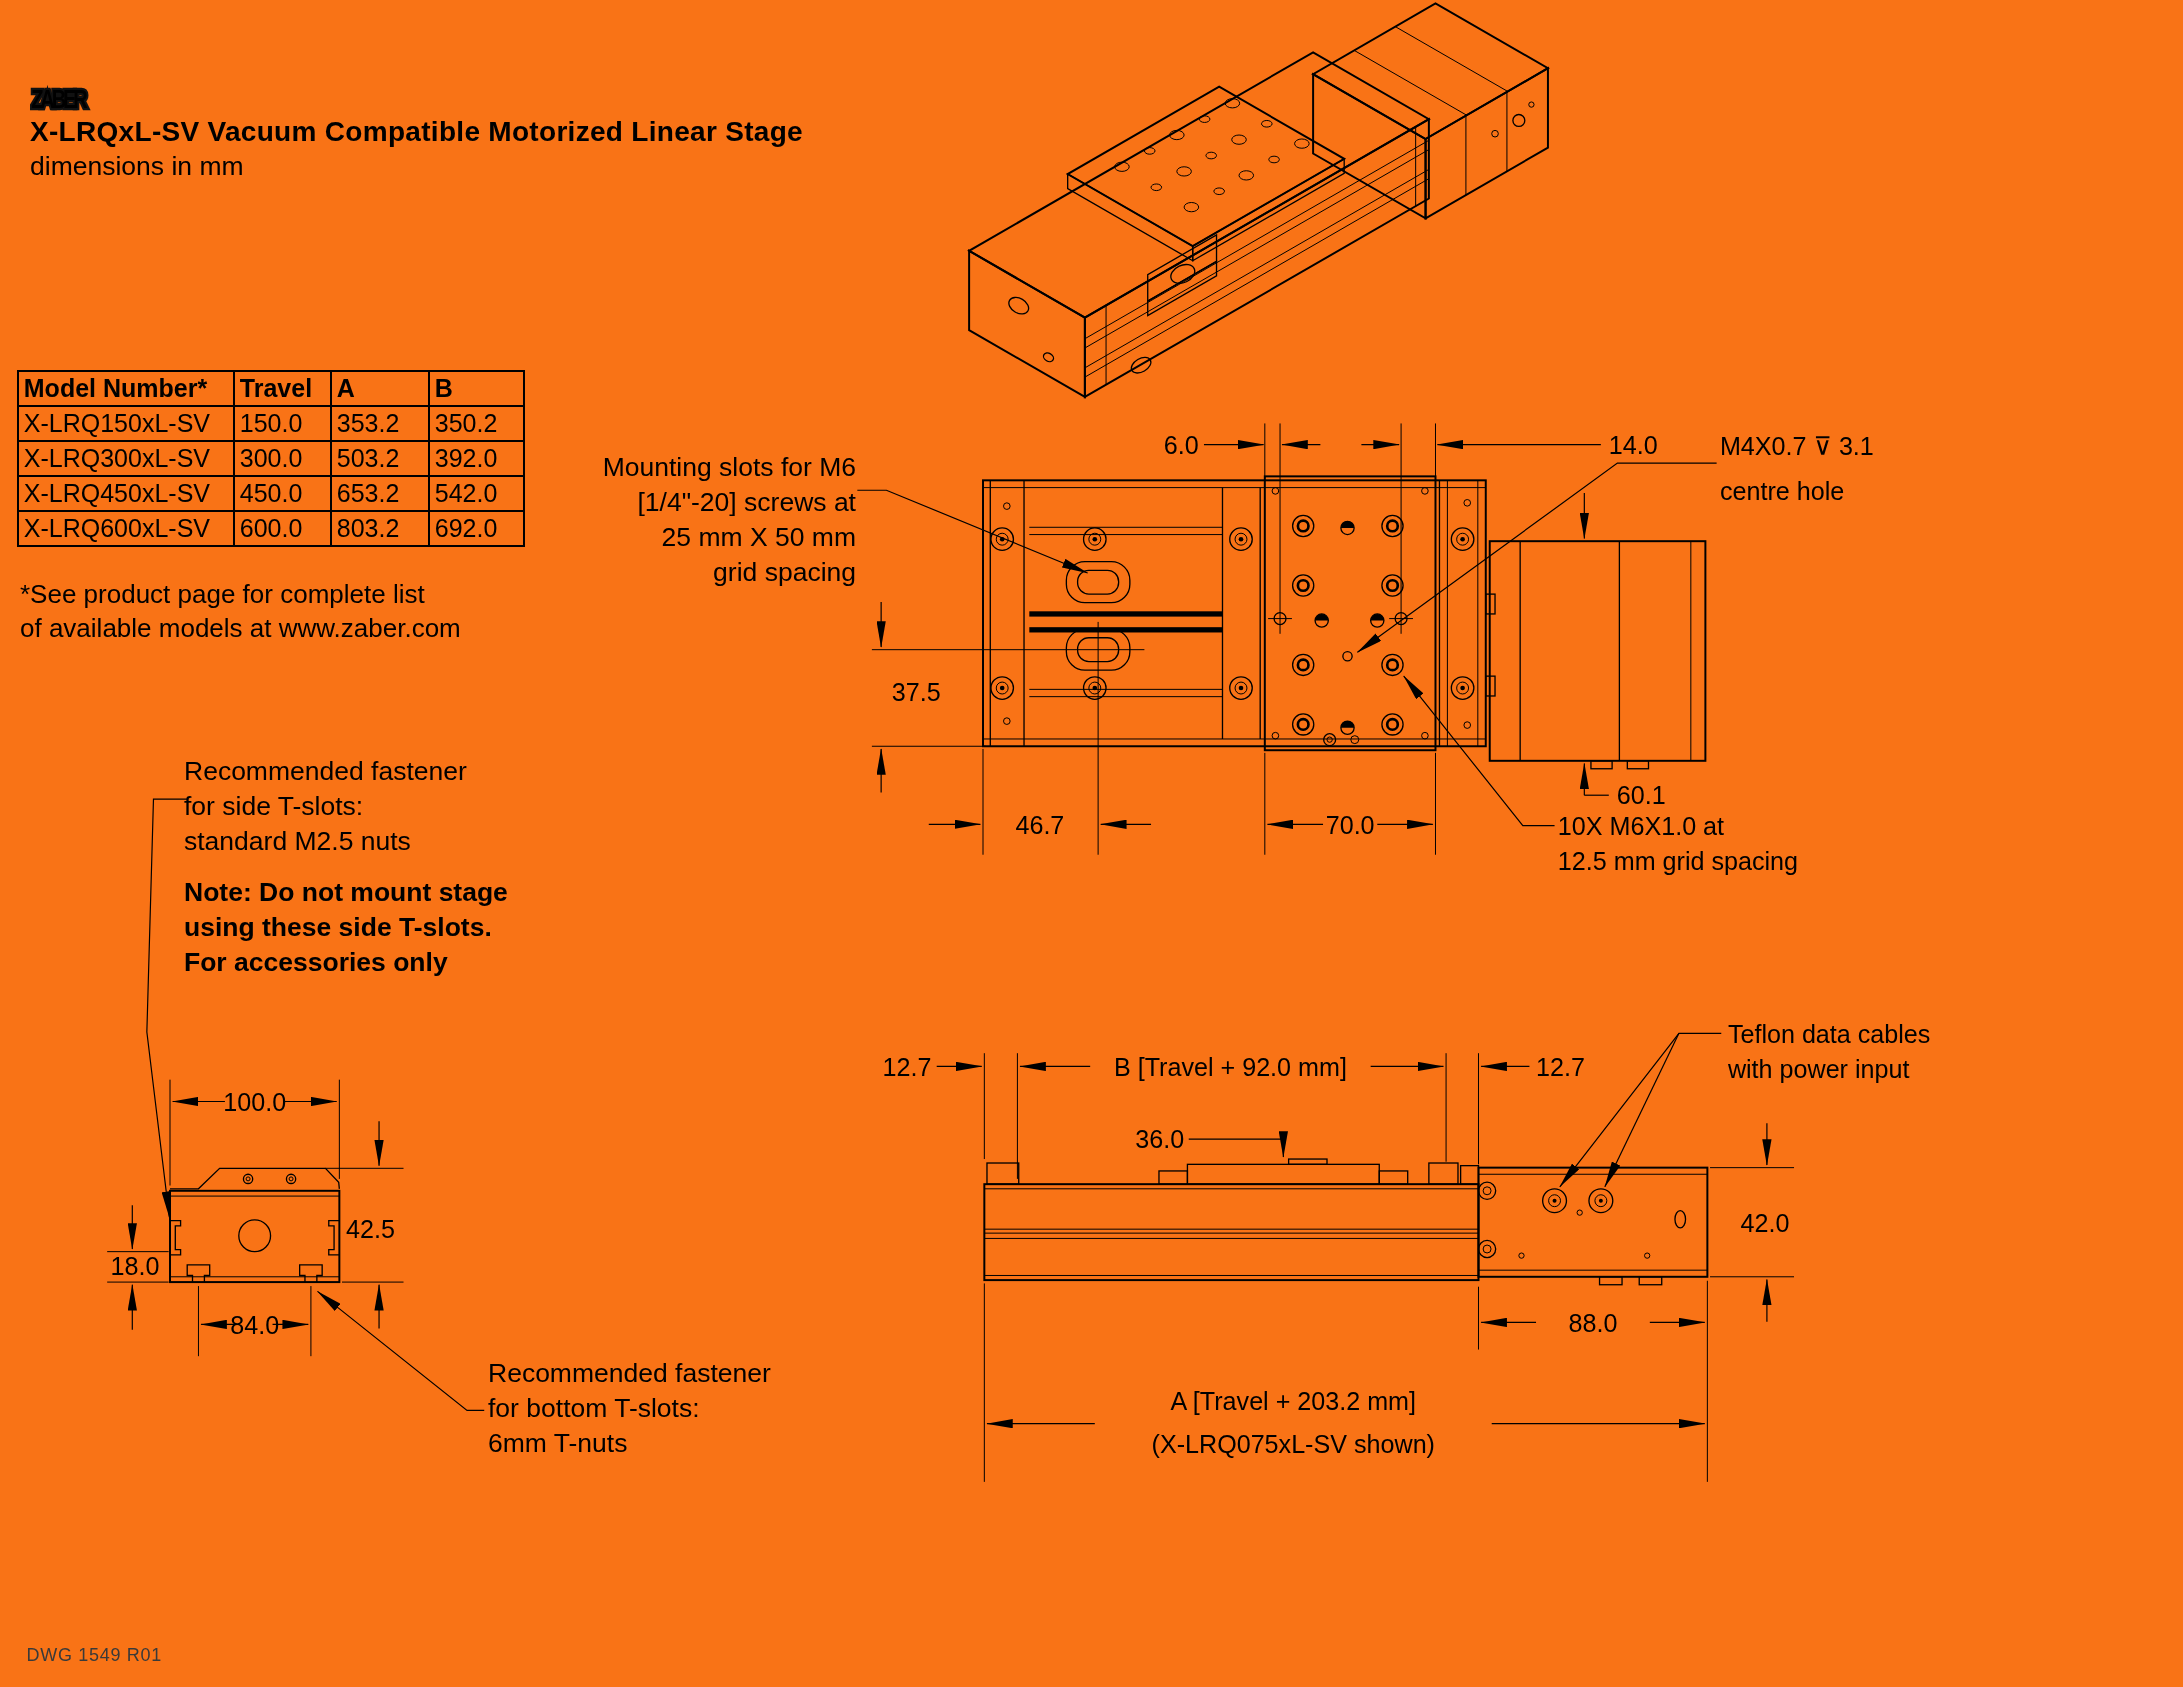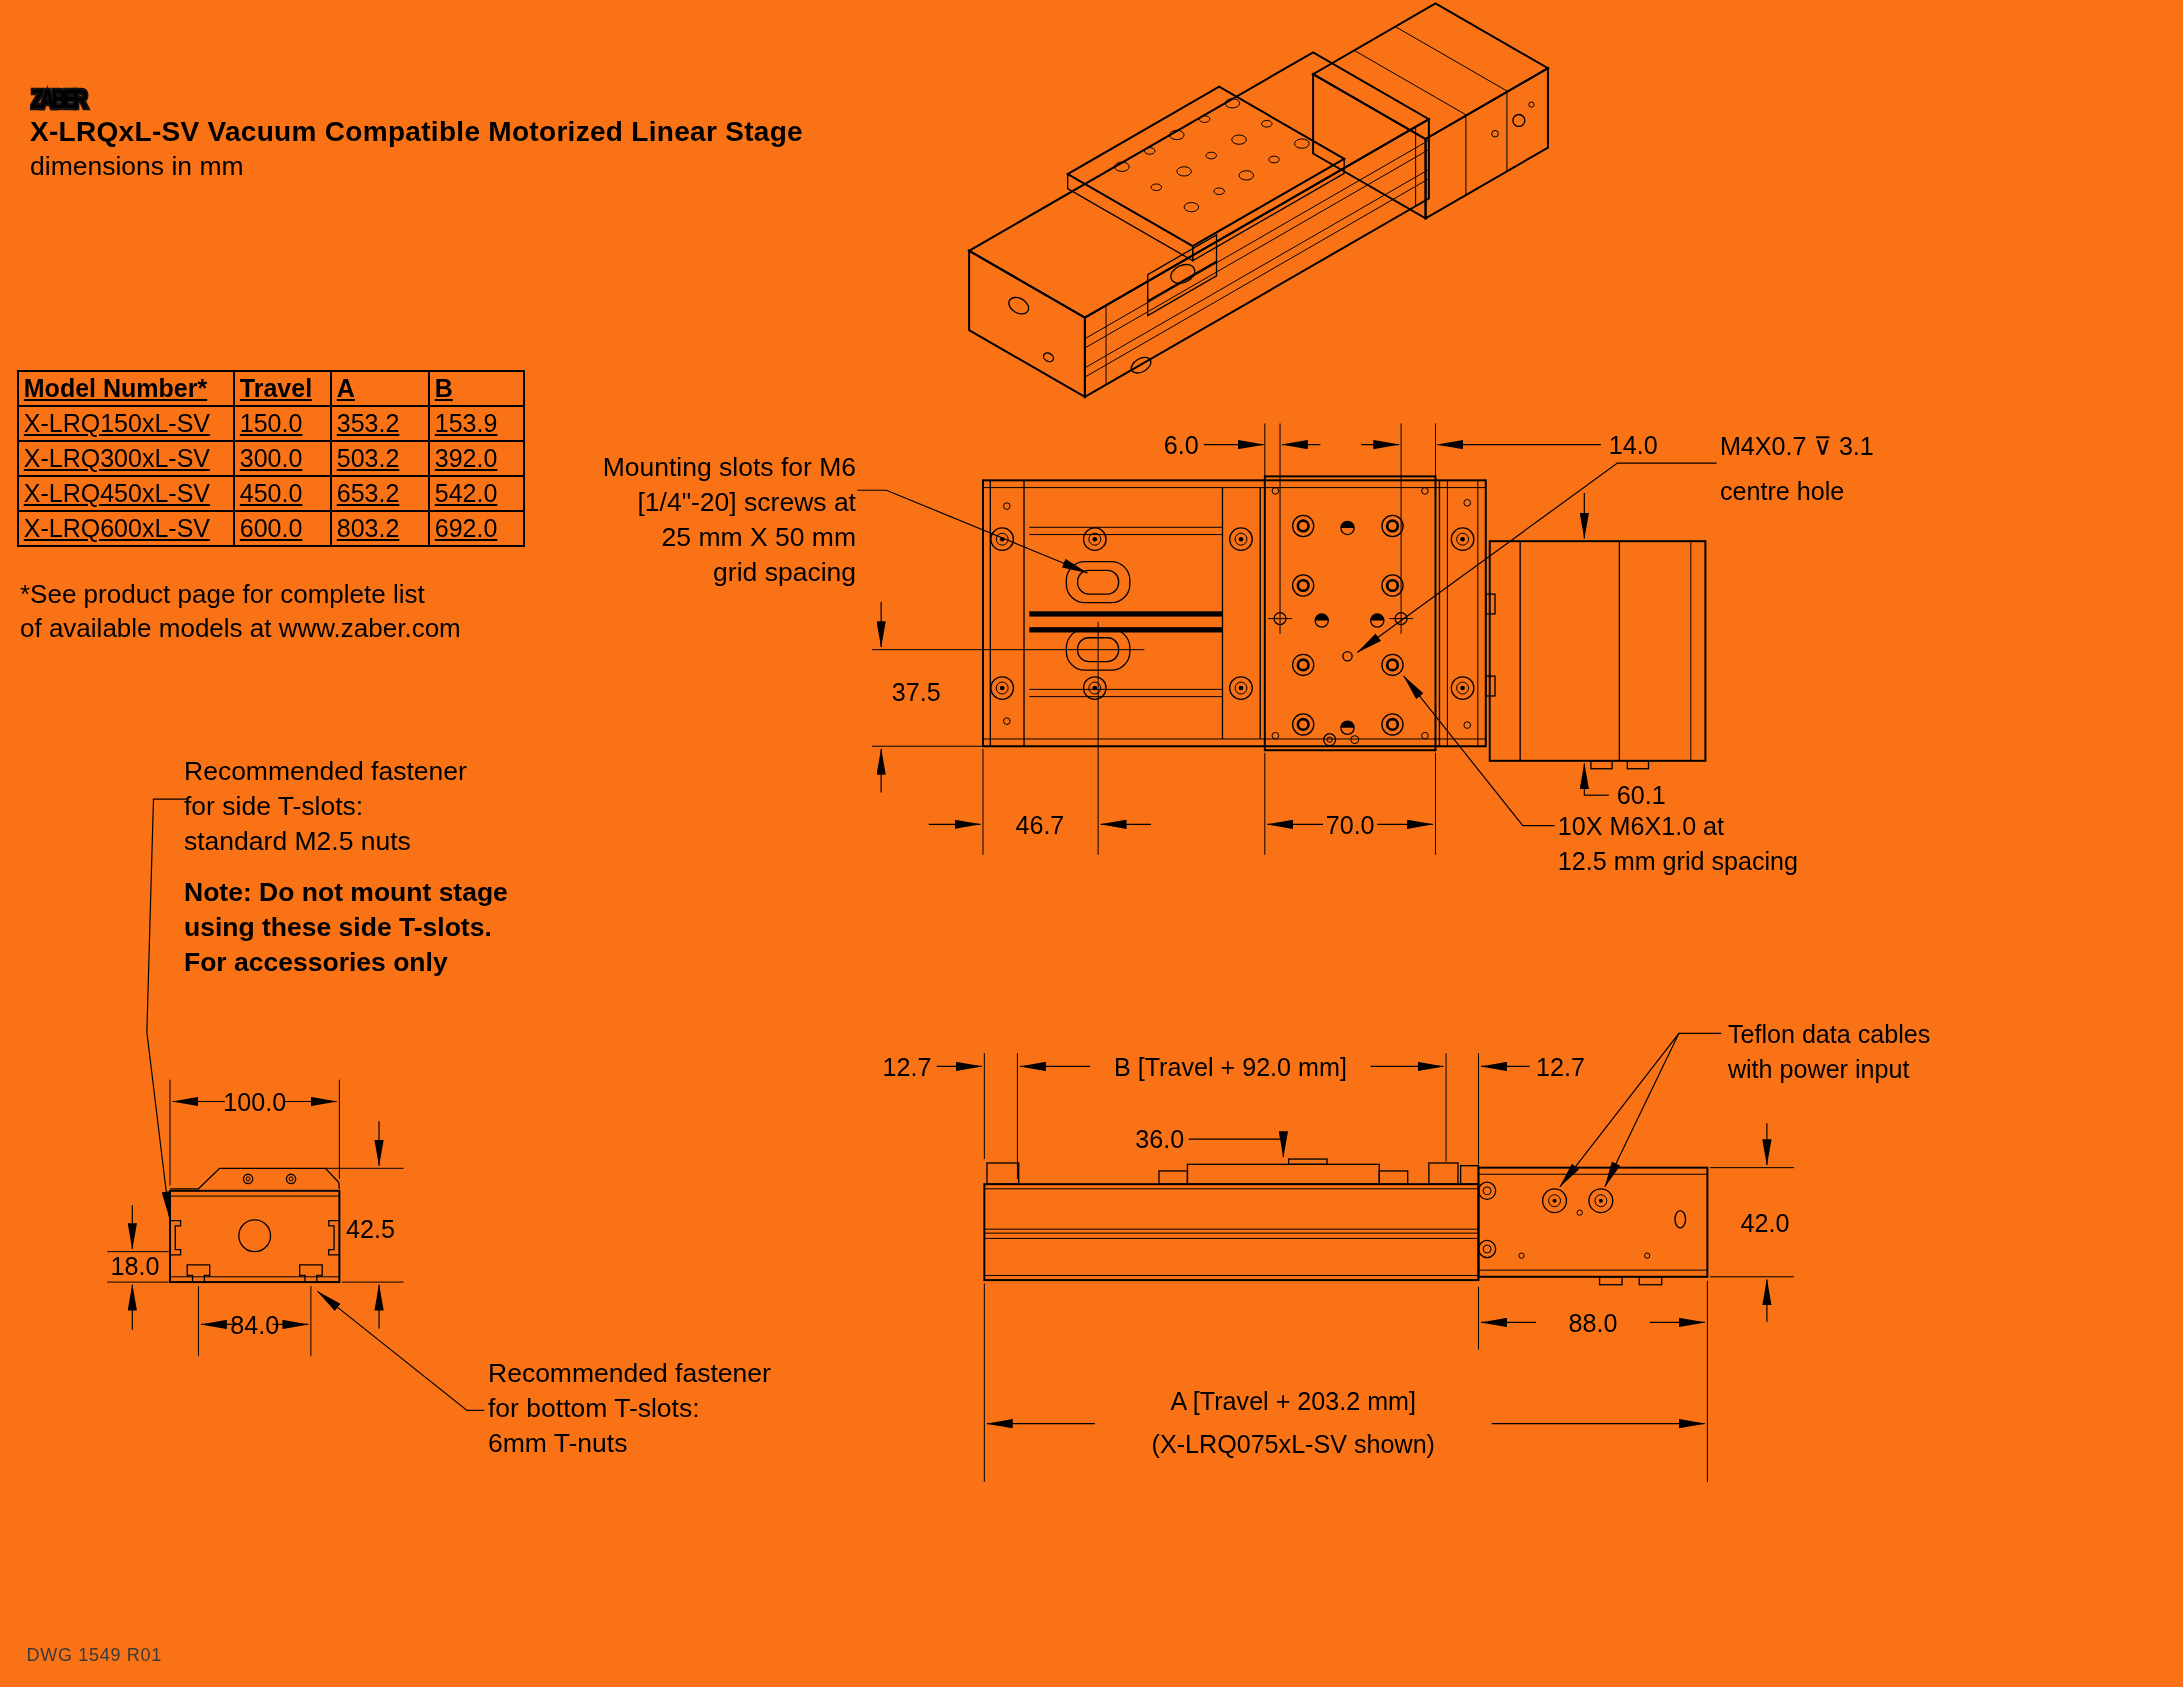--- a/index.html
+++ b/index.html
@@ -3,21 +3,21 @@
 <meta charset="utf-8">
 <style>
   * { margin:0; padding:0; box-sizing:border-box; }
   html,body { background:#fff; }
   body { font-family:"Liberation Sans","DejaVu Sans",sans-serif; color:#000; }
   #app { position:relative; width:2183px; height:1687px; background:#f97316; overflow:hidden; }
   .abs { position:absolute; }
   #title { left:30px; top:116px; font-size:28px; font-weight:bold; letter-spacing:0.3px; }
   #subtitle { left:30px; top:151px; font-size:26.5px; }
   #logo { left:26.5px; top:8px; }
-  #modelTable { left:16.5px; top:370px; border-collapse:collapse; table-layout:fixed;text-decoration:underline; }
+  #modelTable { left:16.5px; top:370px; border-collapse:collapse; table-layout:fixed; }
   #modelTable th, #modelTable td { border:2px solid #000; font-size:25px; text-align:left;
      padding:1.3px 4px 1.3px 5.3px; height:35px; white-space:nowrap; overflow:hidden; }
   #modelTable th { font-weight:bold; }
   .fnote { left:20px; top:577px; font-size:26px; line-height:34px; }
   .noteblock { font-size:26.5px; line-height:35px; }
   #mounting { left:569px; top:450px; width:287px; text-align:right; }
   #sideFastener { left:184px; top:754px; }
   #sideNote { left:184px; top:875px;font-weight:bold; }
   #bottomFastener { left:488px; top:1356px; }
   #dwg { left:26.5px; top:1645px; font-size:18px; color:#3a3a3a; letter-spacing:0.7px; }
@@ -52,21 +52,21 @@
         <tr>
       <th>Model Number*</th>
       <th>Travel</th>
       <th>A</th>
       <th>B</th>
     </tr>
     <tr>
       <td>X-LRQ150xL-SV</td>
       <td>150.0</td>
       <td>353.2</td>
-      <td>153.9</td>
+      <td>350.2</td>
     </tr>
     <tr>
       <td>X-LRQ300xL-SV</td>
       <td>300.0</td>
       <td>503.2</td>
       <td>392.0</td>
     </tr>
     <tr>
       <td>X-LRQ450xL-SV</td>
       <td>450.0</td>

